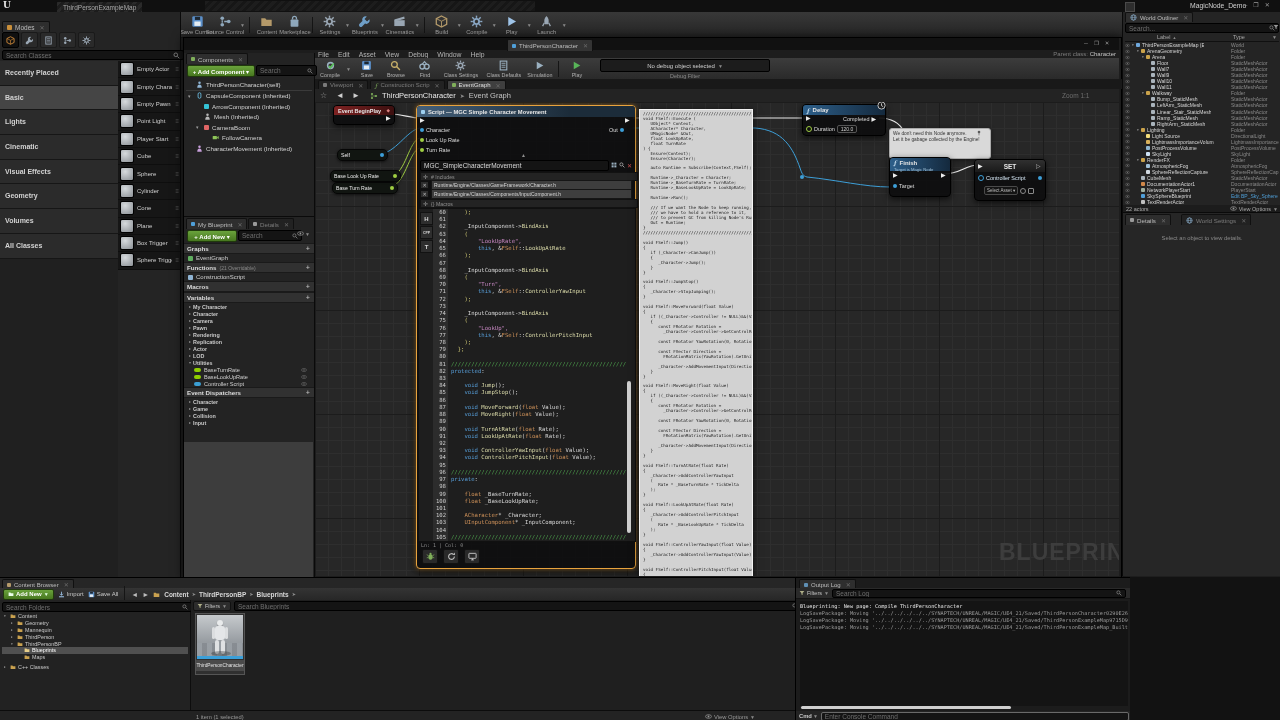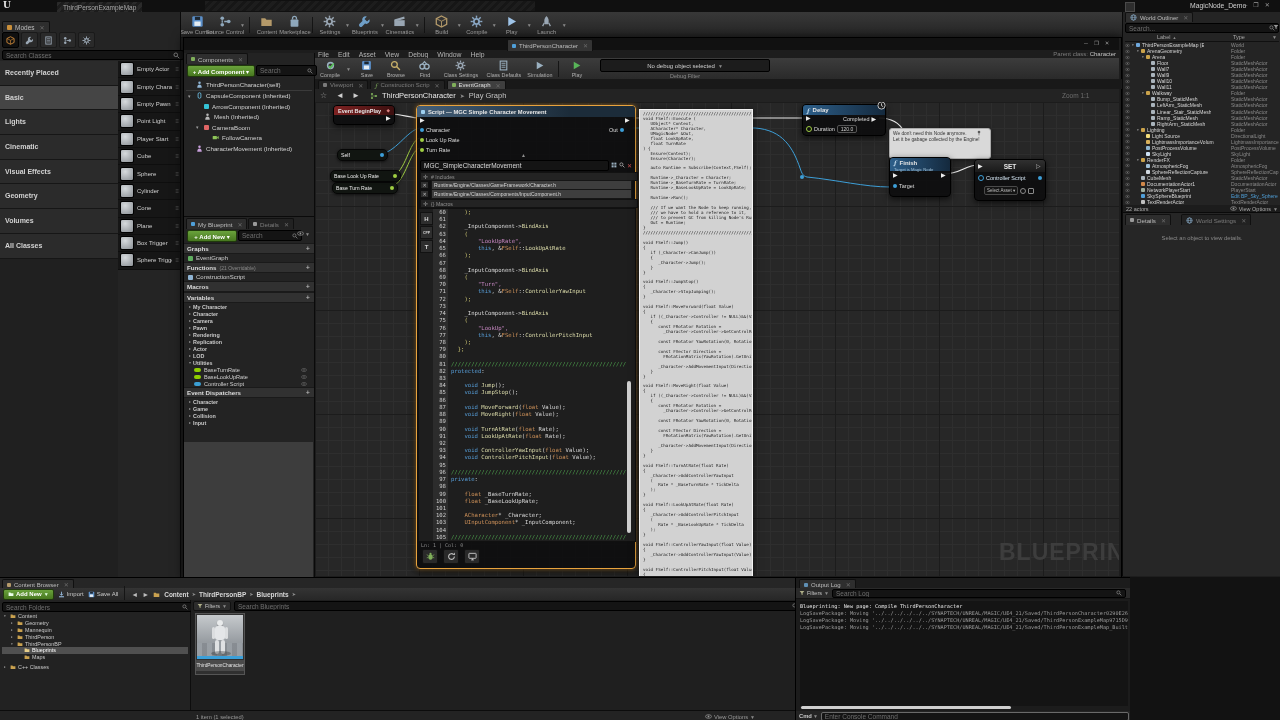--- a/index.html
+++ b/index.html
@@ -493,21 +493,21 @@
           <svg viewBox="0 0 10 10" width="8" height="8">
             <circle cx="2.5" cy="2.5" r="1.4" fill="#7fae5a"></circle>
             <circle cx="2.5" cy="7.5" r="1.4" fill="#7fae5a"></circle>
             <circle cx="7.5" cy="5" r="1.4" fill="#7fae5a"></circle>
             <path d="M2.5 4 v2 M4 5 h3.5" stroke="#7fae5a" fill="none"></path>
           </svg>
         </span>
       <span class="abs row" style="left:68px;top:2px;font-size:7.5px;gap:4px;">
         <span style="color:#e8e8e8;">ThirdPersonCharacter</span>
         <span style="color:#8a8a8a;font-size:6px;">➤</span>
-        <span style="color:#c4c4c4;">Play Graph</span>
+        <span style="color:#c4c4c4;">Event Graph</span>
       </span>
       <span class="abs" style="left:748px;top:3px;font-size:6.5px;color:#6e6e6e;">Zoom 1:1</span>
     </div>
 
     <div class="abs" style="left:0;top:15px;width:130px;height:163px;background:#232323;border-right:1px solid #0a0a0a;">
       <div class="abs tab" style="left:2px;top:0;height:10px;font-size:6.2px;">
         <span class="sq" style="width:4px;height:4px;background:#7fae5a;"></span>
         <span>Components</span>
           <span class="xdim">✕</span>
       </div>

